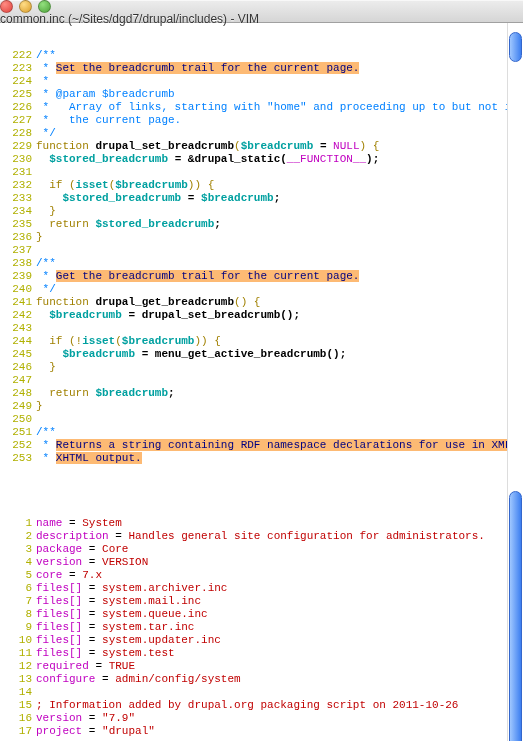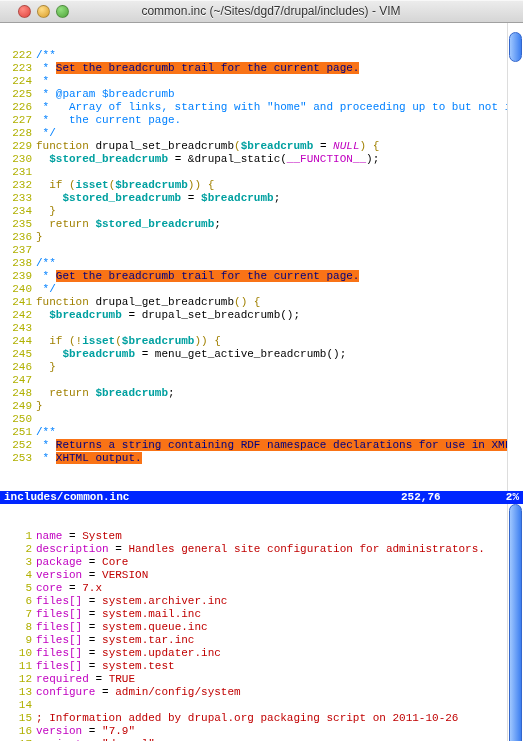--- a/index.html
+++ b/index.html
@@ -13,24 +13,25 @@
     height: 741px;
     overflow: hidden;
     display: flex;
     flex-direction: column;
   }
   .titlebar {
     height: 22px;
     background: linear-gradient(#ededed, #d5d5d5);
     border-bottom: 1px solid #a0a0a0;
     display: flex;
-    align-items: center;
-    padding: 0 18px;
+    align-items: flex-start;
+    padding: 0 0;
     flex-shrink: 0;
     box-shadow: inset 0 1px 0 #f8f8f8;
+    flex-direction: column;
   }
   .tb-buttons { display: flex; gap: 6px; margin-right: 8px; }
   .tb-btn { width: 11px; height: 11px; border-radius: 50%; border: 0.5px solid rgba(0,0,0,.25); }
   .tb-close { background: radial-gradient(circle at 35% 30%, #ff8b82, #e0443e); }
   .tb-min   { background: radial-gradient(circle at 35% 30%, #ffdd87, #d99d2a); }
   .tb-zoom  { background: radial-gradient(circle at 35% 30%, #92e07e, #4fa33a); }
   .tb-title {
     flex: 1; text-align: center; font: 12px/1 "Lucida Grande","Helvetica Neue",sans-serif;
     color: #333; text-shadow: 0 1px 0 #fff; margin-right: 40px;
   }
@@ -65,25 +66,25 @@
   }
   .statusline .sl-left { flex: 1; font-weight:bold; }
   .statusline .sl-mid  { width: 80px; font-weight:bold; }
   .statusline .sl-right{ width: 38px; text-align: right; font-weight:bold; }
 
   
   .c-comment   { color: #0080ff; } 
   .c-keyword   { color: #a08000; } 
   .c-func      { color: #00a0a0; font-weight: bold; } 
   .c-var       { color: #00a0a0; font-weight: bold; } 
-  .c-assign    { color: #000; }
+  .c-assign    { color: #000; font-weight: bold; }
   .c-const     { color: #c000c0; } 
-  .c-null      { color: #c000c0; font-style: italic; }
+  .c-null      { color: #c000c0; }
   .c-punc      { color: #a08000; }
-  .c-hl        { background: #f97316; color: #000080; }
+  .c-hl        { background: #fdba74; color: #000080; }
   .c-key       { color: #c000c0; } 
   .c-eq        { color: #000; }
   .c-inicomment{ color: #c00000; }
   .c-num       { color: #c00000; }
 
   .scrollbar-track {
     position: absolute;
     right: 0; top: 0; bottom: 0;
     width: 15px;
     background: #fff;
@@ -110,25 +111,20 @@
   <div class="tb-title">common.inc (~/Sites/dgd7/drupal/includes) - VIM</div>
 </div>
 
 <div class="editor-area">
 
   <div class="pane" id="top-pane" style="flex:0 0 auto;">
     <div class="code-row"><span class="gutter">222</span><span class="code"><span class="c-comment">/**</span></span></div><div class="code-row"><span class="gutter">223</span><span class="code"><span class="c-comment"> * </span><span class="c-hl">Set the breadcrumb trail for the current page.</span></span></div><div class="code-row"><span class="gutter">224</span><span class="code"><span class="c-comment"> *</span></span></div><div class="code-row"><span class="gutter">225</span><span class="code"><span class="c-comment"> * @param $breadcrumb</span></span></div><div class="code-row"><span class="gutter">226</span><span class="code"><span class="c-comment"> *   Array of links, starting with "home" and proceeding up to but not including</span></span></div><div class="code-row"><span class="gutter">227</span><span class="code"><span class="c-comment"> *   the current page.</span></span></div><div class="code-row"><span class="gutter">228</span><span class="code"><span class="c-comment"> */</span></span></div><div class="code-row"><span class="gutter">229</span><span class="code"><span class="c-keyword">function </span><span class="c-assign">drupal_set_breadcrumb</span><span class="c-punc">(</span><span class="c-var">$breadcrumb</span><span class="c-assign"> = </span><span class="c-null">NULL</span><span class="c-punc">) {</span></span></div><div class="code-row"><span class="gutter">230</span><span class="code"><span>  </span><span class="c-var">$stored_breadcrumb</span><span class="c-assign"> = &amp;drupal_static(</span><span class="c-const">__FUNCTION__</span><span class="c-assign">);</span></span></div><div class="code-row"><span class="gutter">231</span><span class="code"></span></div><div class="code-row"><span class="gutter">232</span><span class="code"><span>  </span><span class="c-keyword">if</span><span class="c-punc"> (</span><span class="c-func">isset</span><span class="c-punc">(</span><span class="c-var">$breadcrumb</span><span class="c-punc">)) {</span></span></div><div class="code-row"><span class="gutter">233</span><span class="code"><span>    </span><span class="c-var">$stored_breadcrumb</span><span class="c-assign"> = </span><span class="c-var">$breadcrumb</span><span class="c-assign">;</span></span></div><div class="code-row"><span class="gutter">234</span><span class="code"><span class="c-punc">  }</span></span></div><div class="code-row"><span class="gutter">235</span><span class="code"><span>  </span><span class="c-keyword">return</span><span> </span><span class="c-var">$stored_breadcrumb</span><span class="c-assign">;</span></span></div><div class="code-row"><span class="gutter">236</span><span class="code"><span class="c-punc">}</span></span></div><div class="code-row"><span class="gutter">237</span><span class="code"></span></div><div class="code-row"><span class="gutter">238</span><span class="code"><span class="c-comment">/**</span></span></div><div class="code-row"><span class="gutter">239</span><span class="code"><span class="c-comment"> * </span><span class="c-hl">Get the breadcrumb trail for the current page.</span></span></div><div class="code-row"><span class="gutter">240</span><span class="code"><span class="c-comment"> */</span></span></div><div class="code-row"><span class="gutter">241</span><span class="code"><span class="c-keyword">function </span><span class="c-assign">drupal_get_breadcrumb</span><span class="c-punc">() {</span></span></div><div class="code-row"><span class="gutter">242</span><span class="code"><span>  </span><span class="c-var">$breadcrumb</span><span class="c-assign"> = drupal_set_breadcrumb();</span></span></div><div class="code-row"><span class="gutter">243</span><span class="code"></span></div><div class="code-row"><span class="gutter">244</span><span class="code"><span>  </span><span class="c-keyword">if</span><span class="c-punc"> (!</span><span class="c-func">isset</span><span class="c-punc">(</span><span class="c-var">$breadcrumb</span><span class="c-punc">)) {</span></span></div><div class="code-row"><span class="gutter">245</span><span class="code"><span>    </span><span class="c-var">$breadcrumb</span><span class="c-assign"> = menu_get_active_breadcrumb();</span></span></div><div class="code-row"><span class="gutter">246</span><span class="code"><span class="c-punc">  }</span></span></div><div class="code-row"><span class="gutter">247</span><span class="code"></span></div><div class="code-row"><span class="gutter">248</span><span class="code"><span>  </span><span class="c-keyword">return</span><span> </span><span class="c-var">$breadcrumb</span><span class="c-assign">;</span></span></div><div class="code-row"><span class="gutter">249</span><span class="code"><span class="c-punc">}</span></span></div><div class="code-row"><span class="gutter">250</span><span class="code"></span></div><div class="code-row"><span class="gutter">251</span><span class="code"><span class="c-comment">/**</span></span></div><div class="code-row"><span class="gutter">252</span><span class="code"><span class="c-comment"> * </span><span class="c-hl">Returns a string containing RDF namespace declarations for use in XML an</span></span></div><div class="code-row"><span class="gutter">253</span><span class="code"><span class="c-comment"> * </span><span class="c-hl">XHTML output.</span></span></div><div class="scrollbar-track">
       <div class="scrollbar-thumb" id="thumb-top" style="top: 2%; height: 6%;"></div>
     </div>
   </div>
-  <div class="statusline">
-    <span class="sl-left">includes/common.inc</span>
-    <span class="sl-mid">252,76</span>
-    <span class="sl-right">2%</span>
-  </div>
 
   <div class="pane" id="bottom-pane" style="flex:1 1 auto;">
     <div class="code-row"><span class="gutter">1</span><span class="code"><span class="c-key">name</span><span class="c-eq"> = </span><span class="c-num">System</span></span></div><div class="code-row"><span class="gutter">2</span><span class="code"><span class="c-key">description</span><span class="c-eq"> = </span><span class="c-num">Handles general site configuration for administrators.</span></span></div><div class="code-row"><span class="gutter">3</span><span class="code"><span class="c-key">package</span><span class="c-eq"> = </span><span class="c-num">Core</span></span></div><div class="code-row"><span class="gutter">4</span><span class="code"><span class="c-key">version</span><span class="c-eq"> = </span><span class="c-num">VERSION</span></span></div><div class="code-row"><span class="gutter">5</span><span class="code"><span class="c-key">core</span><span class="c-eq"> = </span><span class="c-num">7.x</span></span></div><div class="code-row"><span class="gutter">6</span><span class="code"><span class="c-key">files[]</span><span class="c-eq"> = </span><span class="c-num">system.archiver.inc</span></span></div><div class="code-row"><span class="gutter">7</span><span class="code"><span class="c-key">files[]</span><span class="c-eq"> = </span><span class="c-num">system.mail.inc</span></span></div><div class="code-row"><span class="gutter">8</span><span class="code"><span class="c-key">files[]</span><span class="c-eq"> = </span><span class="c-num">system.queue.inc</span></span></div><div class="code-row"><span class="gutter">9</span><span class="code"><span class="c-key">files[]</span><span class="c-eq"> = </span><span class="c-num">system.tar.inc</span></span></div><div class="code-row"><span class="gutter">10</span><span class="code"><span class="c-key">files[]</span><span class="c-eq"> = </span><span class="c-num">system.updater.inc</span></span></div><div class="code-row"><span class="gutter">11</span><span class="code"><span class="c-key">files[]</span><span class="c-eq"> = </span><span class="c-num">system.test</span></span></div><div class="code-row"><span class="gutter">12</span><span class="code"><span class="c-key">required</span><span class="c-eq"> = </span><span class="c-num">TRUE</span></span></div><div class="code-row"><span class="gutter">13</span><span class="code"><span class="c-key">configure</span><span class="c-eq"> = </span><span class="c-num">admin/config/system</span></span></div><div class="code-row"><span class="gutter">14</span><span class="code"></span></div><div class="code-row"><span class="gutter">15</span><span class="code"><span class="c-inicomment">; Information added by drupal.org packaging script on 2011-10-26</span></span></div><div class="code-row"><span class="gutter">16</span><span class="code"><span class="c-key">version</span><span class="c-eq"> = </span><span class="c-num">"7.9"</span></span></div><div class="code-row"><span class="gutter">17</span><span class="code"><span class="c-key">project</span><span class="c-eq"> = </span><span class="c-num">"drupal"</span></span></div><div class="scrollbar-track">
       <div class="scrollbar-thumb" id="thumb-bottom" style="top: 0%; height: 100%;"></div>
     </div>
   </div>
 
   <div class="pane" style="height:13px;background:#fff;"></div>
 
 </div>

